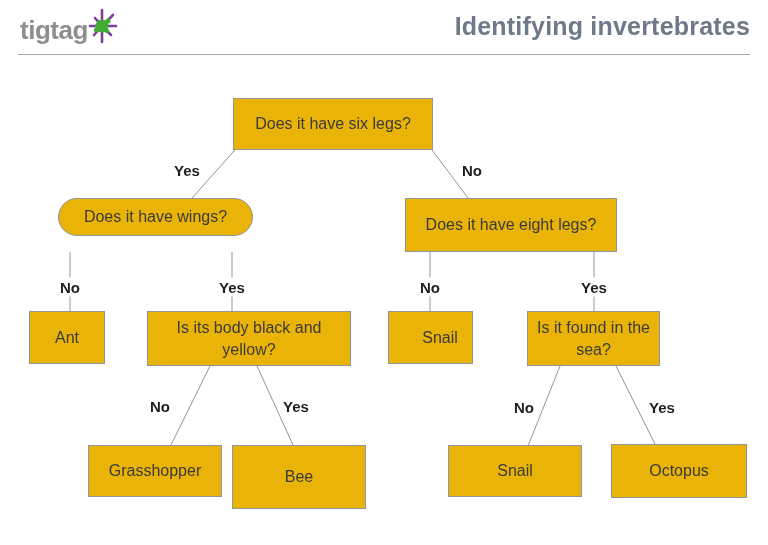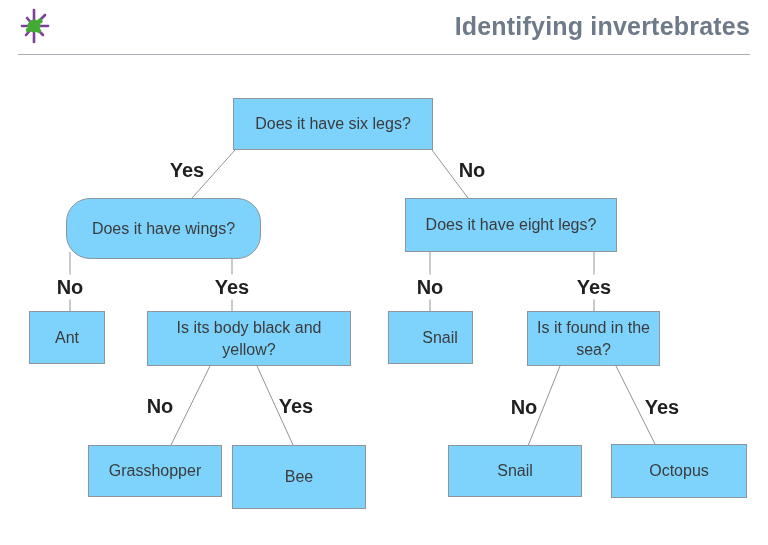--- a/index.html
+++ b/index.html
@@ -26,35 +26,35 @@
     position:absolute; left:18px; right:18px; top:54px;
     border-top:1px solid #a7abb2; height:0;
   }
 
   
   .connectors { position:absolute; left:0; top:0; }
   .connectors line { stroke:#8f959d; stroke-width:1; }
 
   .node {
     position:absolute; box-sizing:border-box;
-    background:#7dd3fc; border:1px solid #8f959d;
+    background:#eab308; border:1px solid #8f959d;
     display:flex; align-items:center; justify-content:center;
     text-align:center; padding:2px 8px;
     font-size:16px; line-height:1.35; color:#3b3b3b;
   }
 
   .edge-label {
     position:absolute; transform:translate(-50%,-50%);
-    font-size:20px; font-weight:bold; color:#1f1f1f; white-space:nowrap;
+    font-size:15px; font-weight:bold; color:#1f1f1f; white-space:nowrap;
   }
   .edge-label.on-line { background:#ffffff; padding:1px 5px; }
 
   
   #n-six-legs    { left:233px; top:98px;  width:200px; height:52px; }
-  #n-wings       { left:66px;  top:198px; width:195px; height:61px;border-radius:24px; }
+  #n-wings       { left:58px;  top:198px; width:195px; height:38px;border-radius:24px; }
   #n-eight-legs  { left:405px; top:198px; width:212px; height:54px; }
   #n-ant         { left:29px;  top:311px; width:76px;  height:53px; }
   #n-black-yellow{ left:147px; top:311px; width:204px; height:55px; }
   #n-snail       { left:388px; top:311px; width:85px;  height:53px;padding-left:27px; }
   #n-sea         { left:527px; top:311px; width:133px; height:55px; }
   #n-grasshopper { left:88px;  top:445px; width:134px; height:52px; }
   #n-bee         { left:232px; top:445px; width:134px; height:64px; }
   #n-spider      { left:448px; top:445px; width:134px; height:52px; }
   #n-octopus     { left:611px; top:444px; width:136px; height:54px; }
 
@@ -67,20 +67,21 @@
   #el-yes-sea    { left:594px; top:287px; }
   #el-no-gh      { left:160px; top:406px; }
   #el-yes-bee    { left:296px; top:406px; }
   #el-no-spider  { left:524px; top:407px; }
   #el-yes-oct    { left:662px; top:407px; }
 </style>
 </head>
 <body>
 
 <div class="logo">
+  <span class="logo-text">tigtag</span>
   <span class="logo-splat">
     <svg width="36" height="44" viewBox="0 0 36 44">
       <g stroke="#7e3f98" stroke-width="2.6" stroke-linecap="round">
         <line x1="16" y1="22" x2="16" y2="6"></line>
         <line x1="16" y1="22" x2="27" y2="11"></line>
         <line x1="16" y1="22" x2="30" y2="22"></line>
         <line x1="16" y1="22" x2="25" y2="31"></line>
         <line x1="16" y1="22" x2="16" y2="38"></line>
         <line x1="16" y1="22" x2="8" y2="31"></line>
         <line x1="16" y1="22" x2="4" y2="22"></line>

